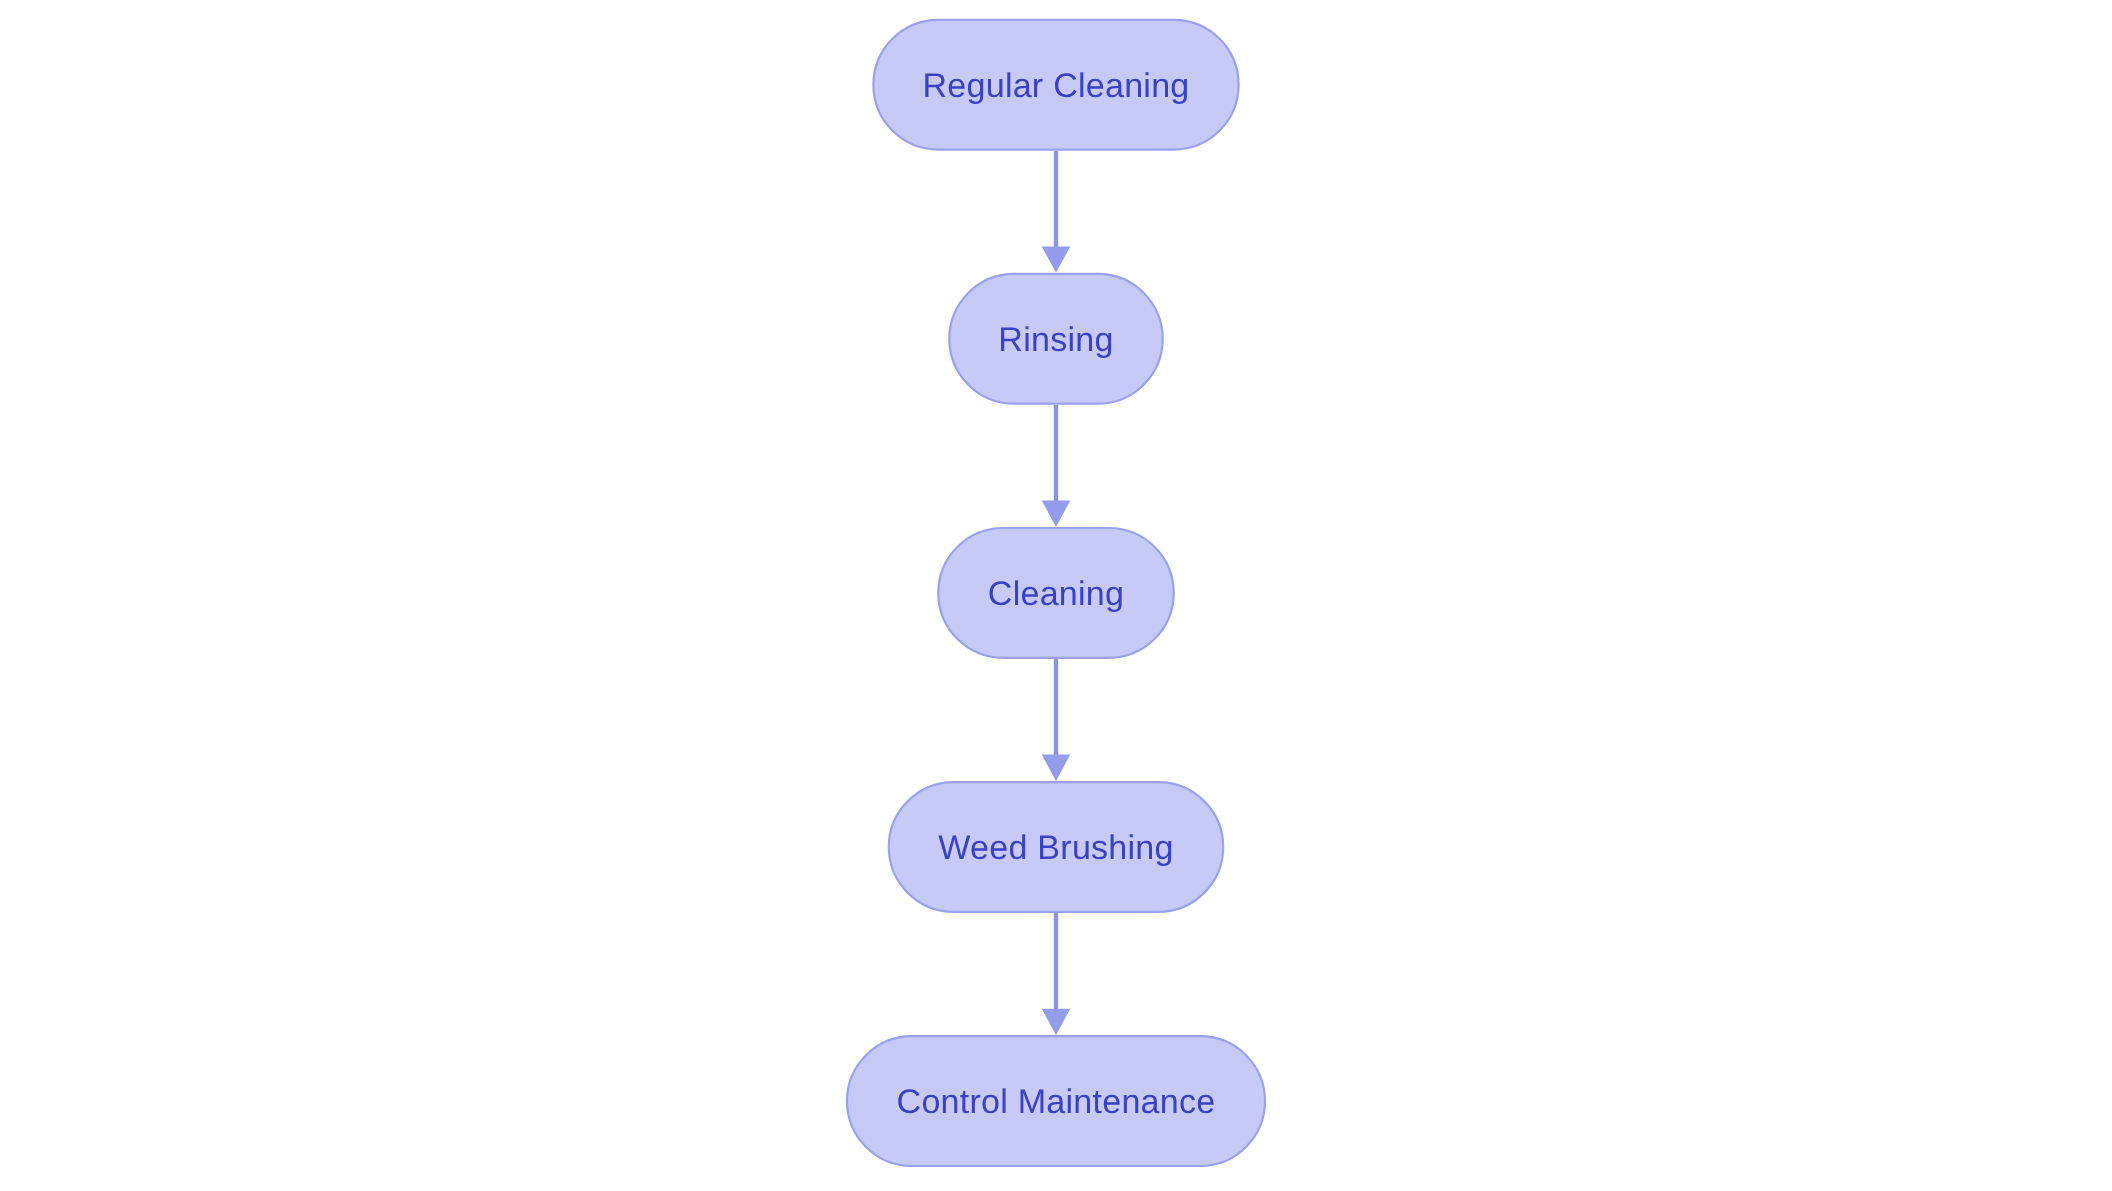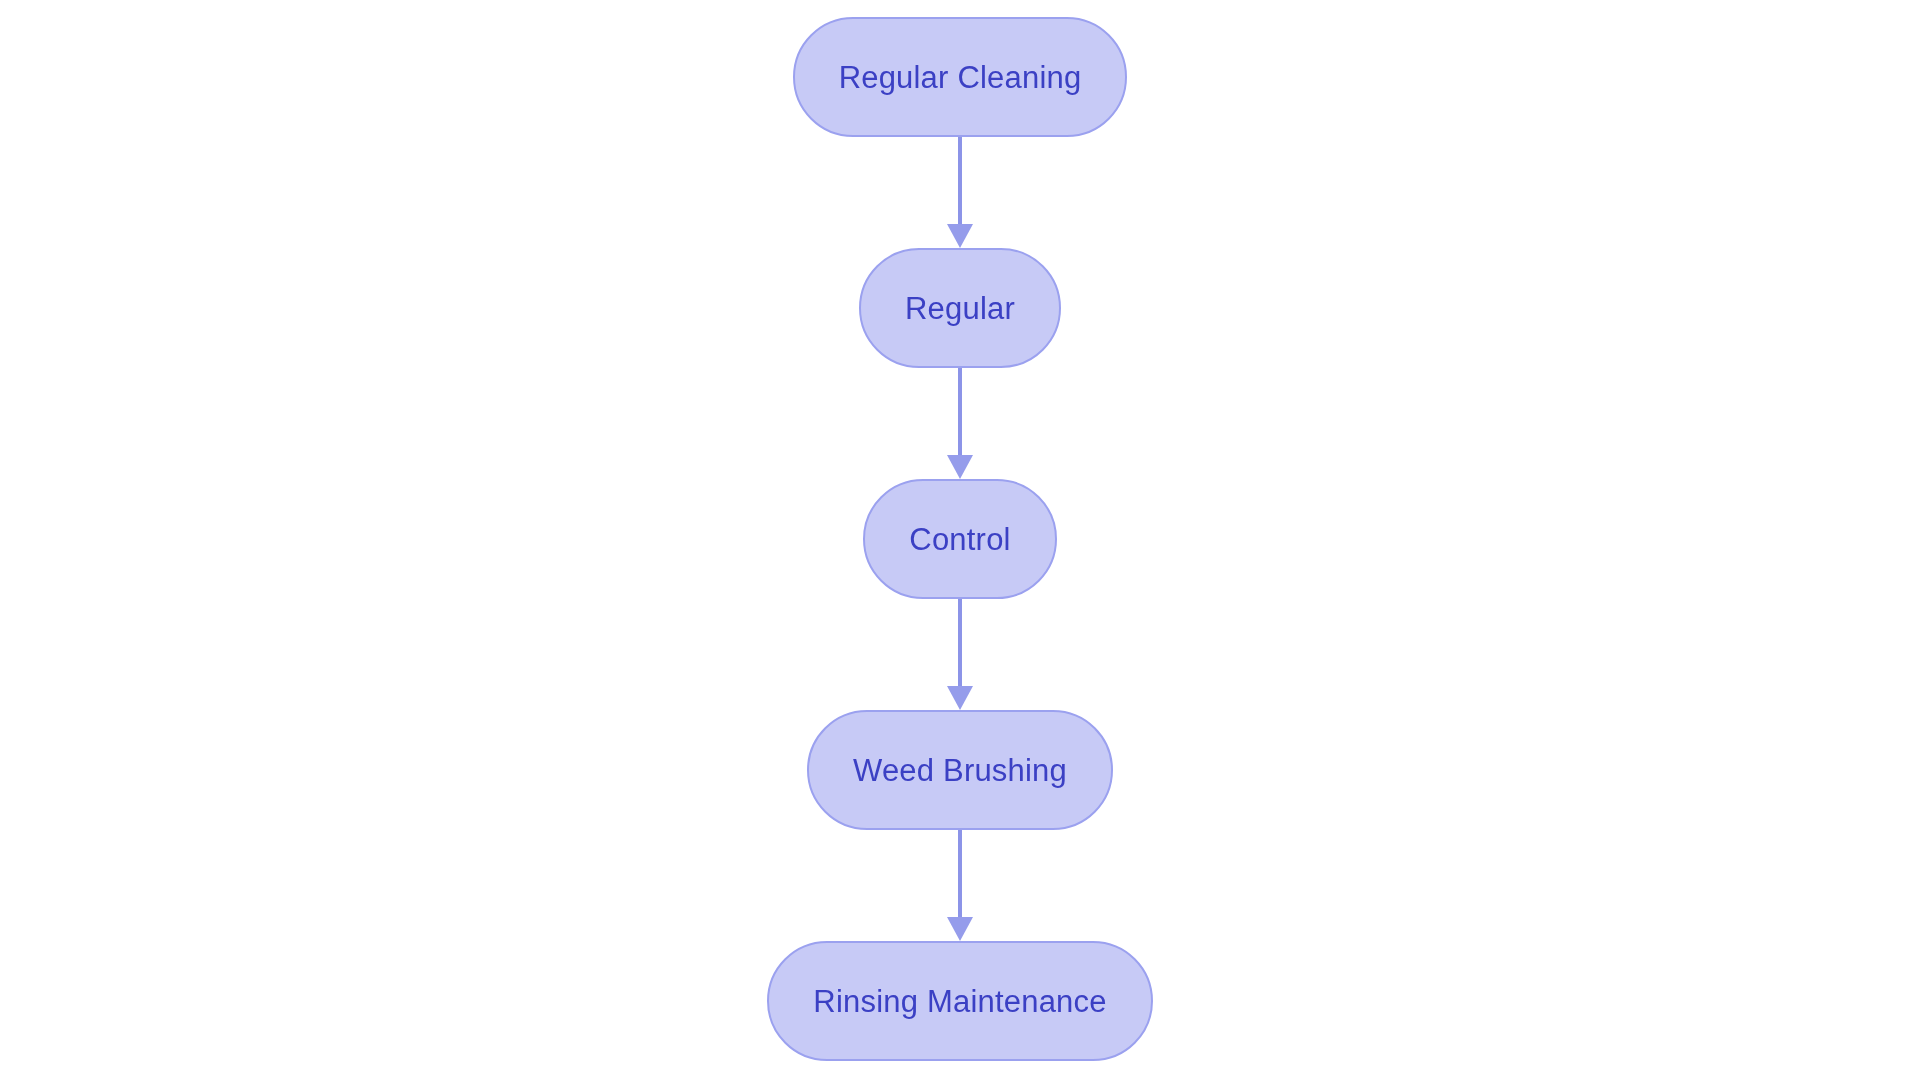--- a/index.html
+++ b/index.html
@@ -71,32 +71,32 @@
   </div>
 
   <div class="connector">
     <svg viewBox="0 0 30 111" xmlns="http://www.w3.org/2000/svg">
       <line x1="15" y1="0" x2="15" y2="90" stroke="var(--arrow-line)" stroke-width="4"></line>
       <polygon points="2,87 28,87 15,111" fill="var(--arrow-head)"></polygon>
     </svg>
   </div>
 
   <div class="node">
-    <span class="node-label">Regular</span>
+    <span class="node-label">Rinsing</span>
   </div>
 
   <div class="connector">
     <svg viewBox="0 0 30 111" xmlns="http://www.w3.org/2000/svg">
       <line x1="15" y1="0" x2="15" y2="90" stroke="var(--arrow-line)" stroke-width="4"></line>
       <polygon points="2,87 28,87 15,111" fill="var(--arrow-head)"></polygon>
     </svg>
   </div>
 
   <div class="node">
-    <span class="node-label">Control</span>
+    <span class="node-label">Cleaning</span>
   </div>
 
   <div class="connector">
     <svg viewBox="0 0 30 111" xmlns="http://www.w3.org/2000/svg">
       <line x1="15" y1="0" x2="15" y2="90" stroke="var(--arrow-line)" stroke-width="4"></line>
       <polygon points="2,87 28,87 15,111" fill="var(--arrow-head)"></polygon>
     </svg>
   </div>
 
   <div class="node">
@@ -104,16 +104,16 @@
   </div>
 
   <div class="connector">
     <svg viewBox="0 0 30 111" xmlns="http://www.w3.org/2000/svg">
       <line x1="15" y1="0" x2="15" y2="90" stroke="var(--arrow-line)" stroke-width="4"></line>
       <polygon points="2,87 28,87 15,111" fill="var(--arrow-head)"></polygon>
     </svg>
   </div>
 
   <div class="node">
-    <span class="node-label">Rinsing Maintenance</span>
+    <span class="node-label">Control Maintenance</span>
   </div>
 
 </div>
 
 </body></html>

